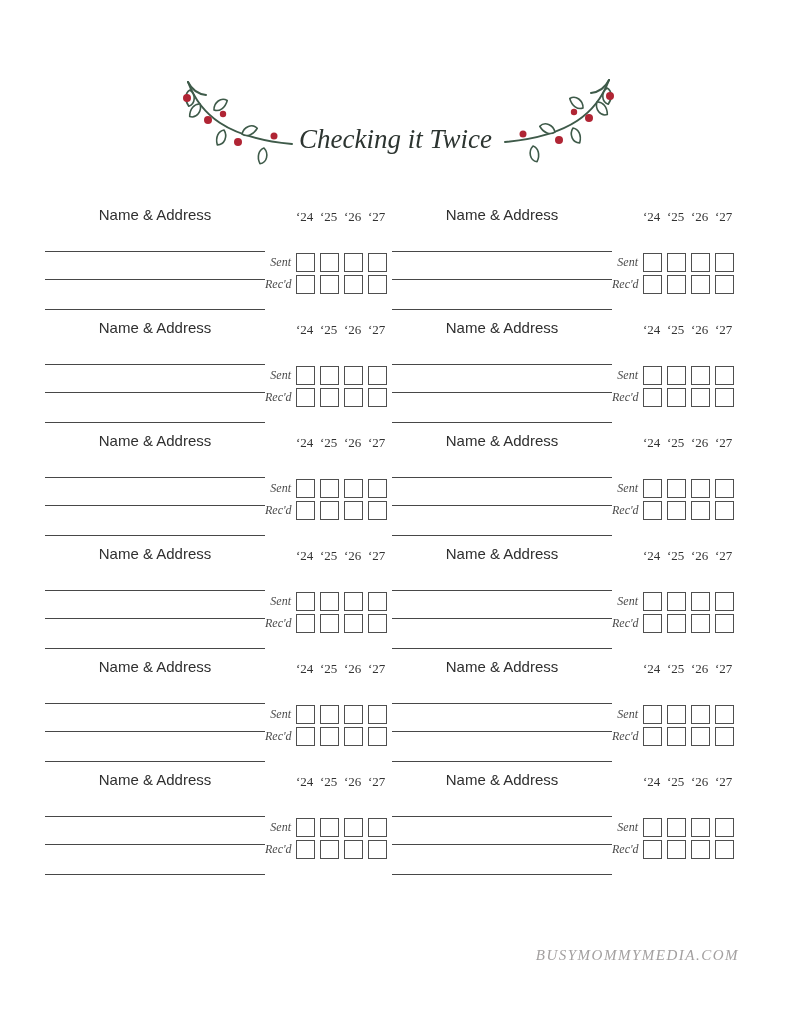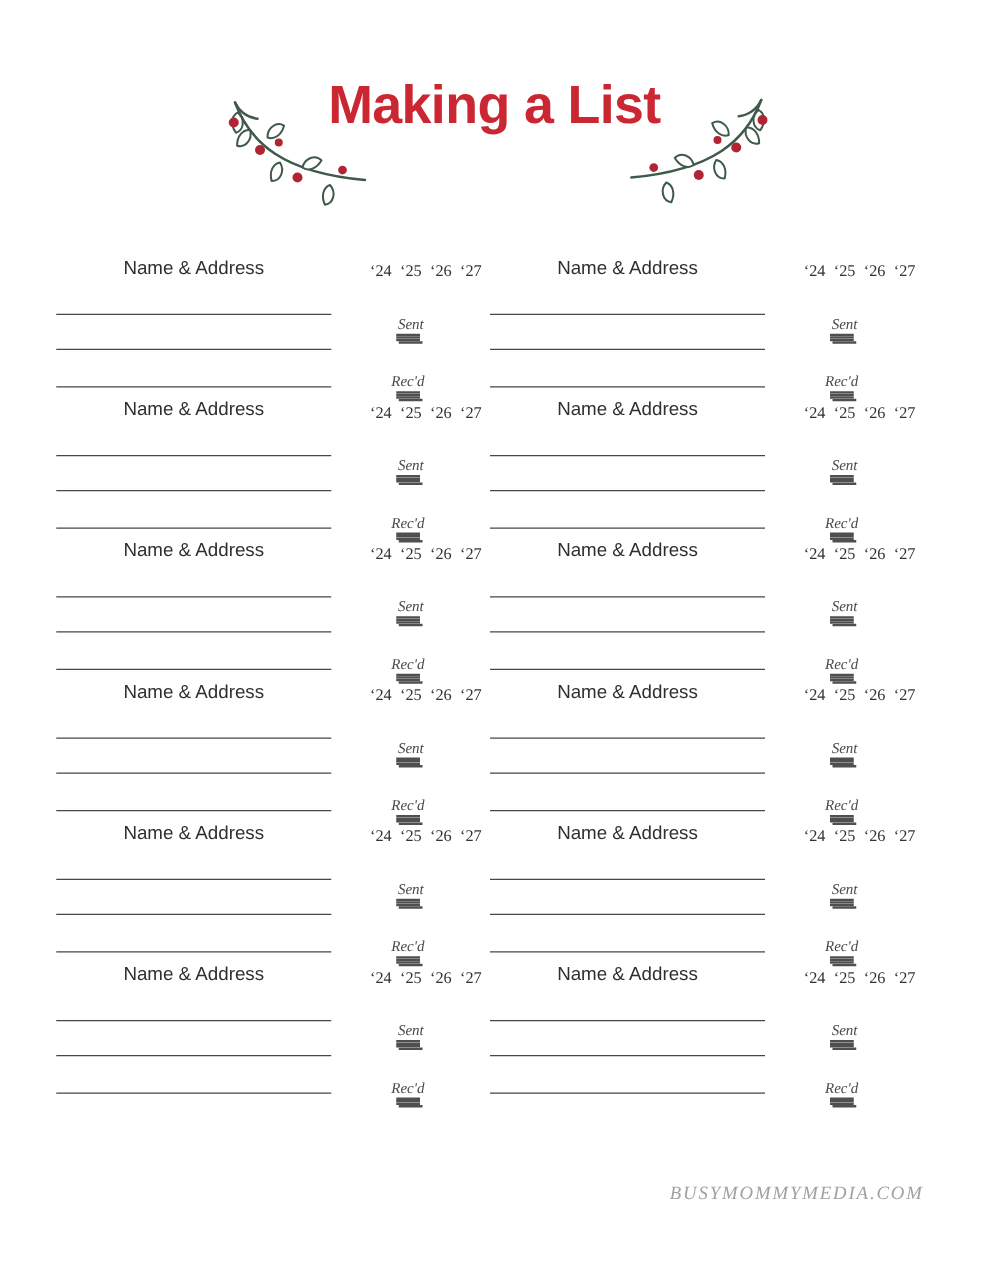--- a/index.html
+++ b/index.html
@@ -60,23 +60,23 @@
   .wline.l1{height:23px;}
   .wline.l2{height:28px;}
   .wline.l3{height:30px;}
 
   .check-col{flex:1;padding-left:0;}
   .years{display:flex;height:18px;margin:4px 0 0 31px;}
   .year{
     width:19px;margin-right:5px;text-align:left;
     font-family:"Liberation Serif",serif;font-size:13px;color:var(--year-ink);
   }
-  .crow{display:flex;align-items:center;height:20px;flex-direction:column;}
+  .crow{display:flex;align-items:center;height:20px;}
   .crow.sent{margin-top:25px;}
-  .crow.recd{margin-top:26px;}
+  .crow.recd{margin-top:2px;}
   .clabel{
     width:26px;text-align:right;margin-right:5px;
     font-family:"Liberation Serif",serif;font-style:italic;
     font-size:12px;color:var(--check-label-ink);
     white-space:nowrap;
   }
   .box{
     width:19px;height:19px;margin-right:5px;
     border:1.5px solid var(--box-border);background:#ffffff;
   }
@@ -104,21 +104,21 @@
       <path class="leaf" transform="translate(44,56) rotate(125)" d="M0,0 C3,-7 12,-9 16,-3 C11,3 4,4 0,0 Z"></path>
       <path class="leaf" transform="translate(62,60) rotate(-10)" d="M0,0 C3,-7 12,-9 16,-3 C11,3 4,4 0,0 Z"></path>
       <path class="leaf" transform="translate(84,74) rotate(115)" d="M0,0 C3,-7 12,-9 16,-3 C11,3 4,4 0,0 Z"></path>
       <circle class="berry" cx="7" cy="24" r="4"></circle>
       <circle class="berry" cx="28" cy="46" r="4"></circle>
       <circle class="berry" cx="43" cy="40" r="3.2"></circle>
       <circle class="berry" cx="58" cy="68" r="4"></circle>
       <circle class="berry" cx="94" cy="62" r="3.5"></circle>
     </svg>
 
-    <div class="title">Making a List</div>
+    <div class="subtitle">Checking it Twice</div>
 
     <svg class="holly holly-right" viewBox="0 0 118 92">
       <path class="stem" d="M8,8 C20,40 46,64 112,70"></path>
       <path class="stem" d="M8,8 C12,16 18,20 26,21"></path>
       <path class="leaf" transform="translate(10,16) rotate(105)" d="M0,0 C3,-7 12,-9 16,-3 C11,3 4,4 0,0 Z"></path>
       <path class="leaf" transform="translate(20,30) rotate(140)" d="M0,0 C3,-7 12,-9 16,-3 C11,3 4,4 0,0 Z"></path>
       <path class="leaf" transform="translate(34,36) rotate(-25)" d="M0,0 C3,-7 12,-9 16,-3 C11,3 4,4 0,0 Z"></path>
       <path class="leaf" transform="translate(44,56) rotate(125)" d="M0,0 C3,-7 12,-9 16,-3 C11,3 4,4 0,0 Z"></path>
       <path class="leaf" transform="translate(62,60) rotate(-10)" d="M0,0 C3,-7 12,-9 16,-3 C11,3 4,4 0,0 Z"></path>
       <path class="leaf" transform="translate(84,74) rotate(115)" d="M0,0 C3,-7 12,-9 16,-3 C11,3 4,4 0,0 Z"></path>

